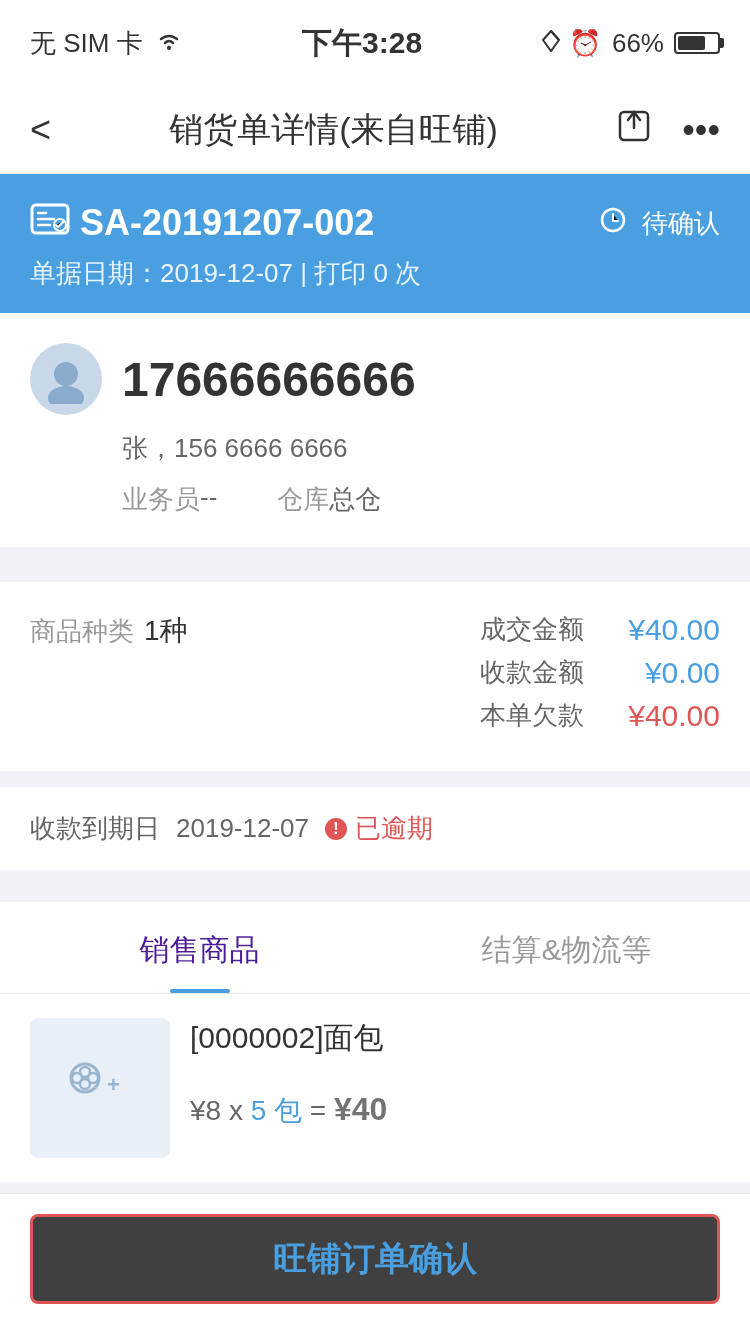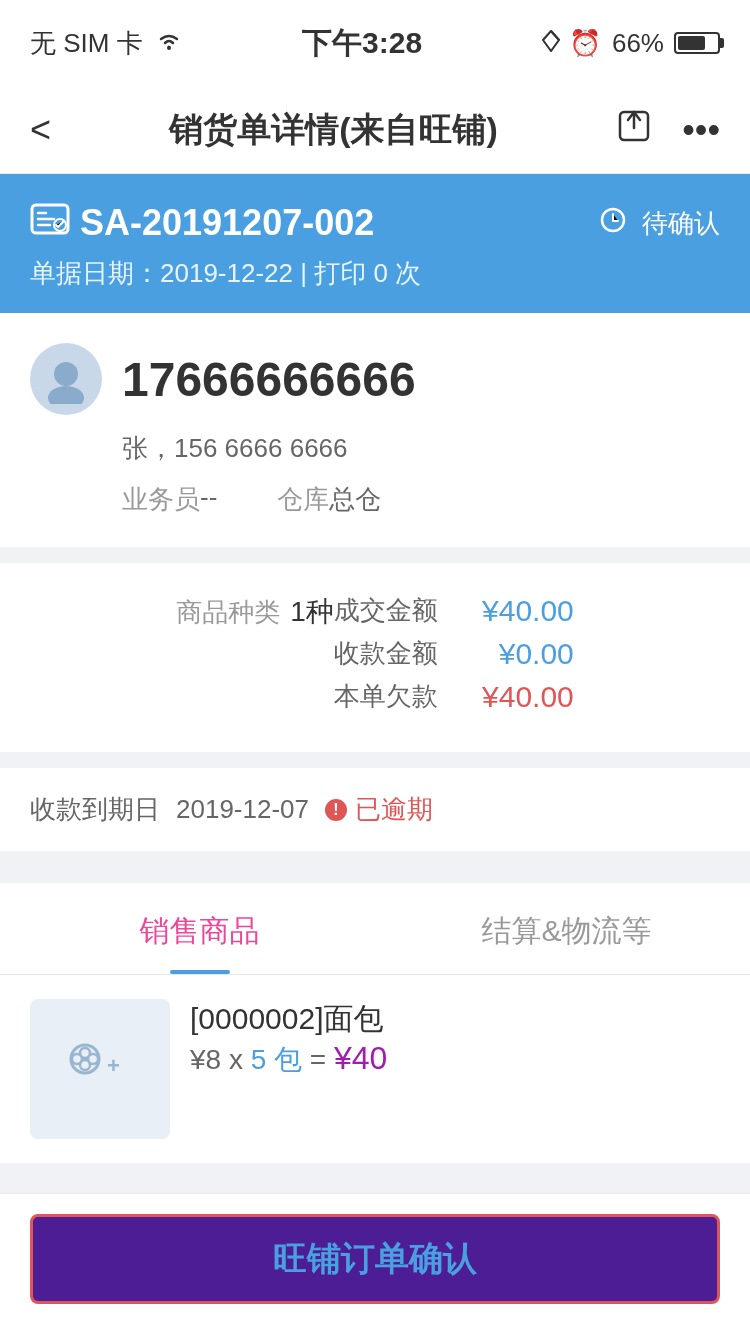--- a/index.html
+++ b/index.html
@@ -61,21 +61,21 @@
       height: 88px;
       background: #fff;
       display: flex;
       align-items: center;
       justify-content: space-between;
       padding: 0 30px;
       border-bottom: 1px solid #e8e8e8;
     }
     .nav-title {
       font-size: 34px;
-      font-weight: 700;
+      font-weight: 400;
       color: #333;
     }
     .nav-icons { display: flex; align-items: center; gap: 30px; }
     .nav-icon { font-size: 36px; color: #333; cursor: pointer; }
 
     
     .header-card {
       background: #4a9fe0;
       padding: 28px 30px 22px;
       margin-bottom: 0;
@@ -160,21 +160,22 @@
       background: #f0f2f5;
     }
 
     
     .stats-section {
       background: #fff;
       padding: 30px;
       margin-bottom: 0;
       display: flex;
       align-items: flex-start;
-      justify-content: center;
+      justify-content: space-between;
+      margin-top: 19px;
     }
     .stats-left { font-size: 26px; color: #666; }
     .stats-type { display: flex; gap: 10px; align-items: center; }
     .stats-type-label { color: #999; }
     .stats-type-value { color: #333; font-size: 28px; }
     .stats-right { text-align: right; }
     .stat-row {
       display: flex;
       justify-content: flex-end;
       align-items: center;
@@ -227,21 +228,21 @@
     .tab-item {
       flex: 1;
       text-align: center;
       padding: 28px 0 22px;
       font-size: 30px;
       color: #999;
       position: relative;
       cursor: pointer;
     }
     .tab-item.active {
-      color: #ec4899;
+      color: #4c1d95;
       margin-left: 16px;
     }
     .tab-item.active::after {
       content: '';
       position: absolute;
       bottom: 0;
       left: 50%;
       transform: translateX(-50%);
       width: 60px;
       height: 4px;
@@ -266,29 +267,29 @@
       border-radius: 8px;
       flex-shrink: 0;
       display: flex;
       align-items: center;
       justify-content: center;
     }
     .product-info { flex: 1; }
     .product-name {
       font-size: 30px;
       color: #333;
-      margin-bottom: 0;
+      margin-bottom: 32px;
       font-weight: 500;
     }
     .product-price {
       font-size: 28px;
       color: #666;
     }
     .price-qty { color: #4a9fe0; }
-    .price-total { color: #a21caf; font-weight: 400; font-size: 32px; }
+    .price-total { color: #737373; font-weight: 700; font-size: 32px; }
 
     
     .bottom-area {
       background: #f0f2f5;
       height: 260px;
     }
 
     
     .confirm-section {
       position: fixed;
@@ -296,21 +297,21 @@
       width: 750px;
       background: #fff;
       padding: 20px 30px 30px;
       border-top: 1px solid #e8e8e8;
     }
     .confirm-btn {
       width: 100%;
       height: 90px;
       border: 3px solid #e05555;
       border-radius: 8px;
-      background: #4c1d95;
+      background: #404040;
       color: #4a9fe0;
       font-size: 34px;
       font-weight: 600;
       cursor: pointer;
       display: flex;
       align-items: center;
       justify-content: center;
     }
   </style>
 </head>
@@ -374,21 +375,21 @@
     <div class="status-badge">
       <span>
         <svg width="26" height="26" viewBox="0 0 26 26">
           <circle cx="13" cy="13" r="11" stroke="#fff" stroke-width="2.5" fill="none"></circle>
           <path d="M13 7 L13 14 L18 14" stroke="#fff" stroke-width="2" stroke-linecap="round" stroke-linejoin="round"></path>
         </svg>
       </span>
       <span>待确认</span>
     </div>
   </div>
-  <div class="header-card-sub">单据日期：2019-12-22 | 打印 0 次</div>
+  <div class="header-card-sub">单据日期：2019-12-07 | 打印 0 次</div>
 </div>
 
 <div class="white-section customer-info">
   <div class="customer-top">
     <div class="avatar">
       <svg width="50" height="50" viewBox="0 0 50 50">
         <circle cx="25" cy="20" r="12" fill="#8aabcc"></circle>
         <ellipse cx="25" cy="44" rx="18" ry="12" fill="#8aabcc"></ellipse>
       </svg>
     </div>

